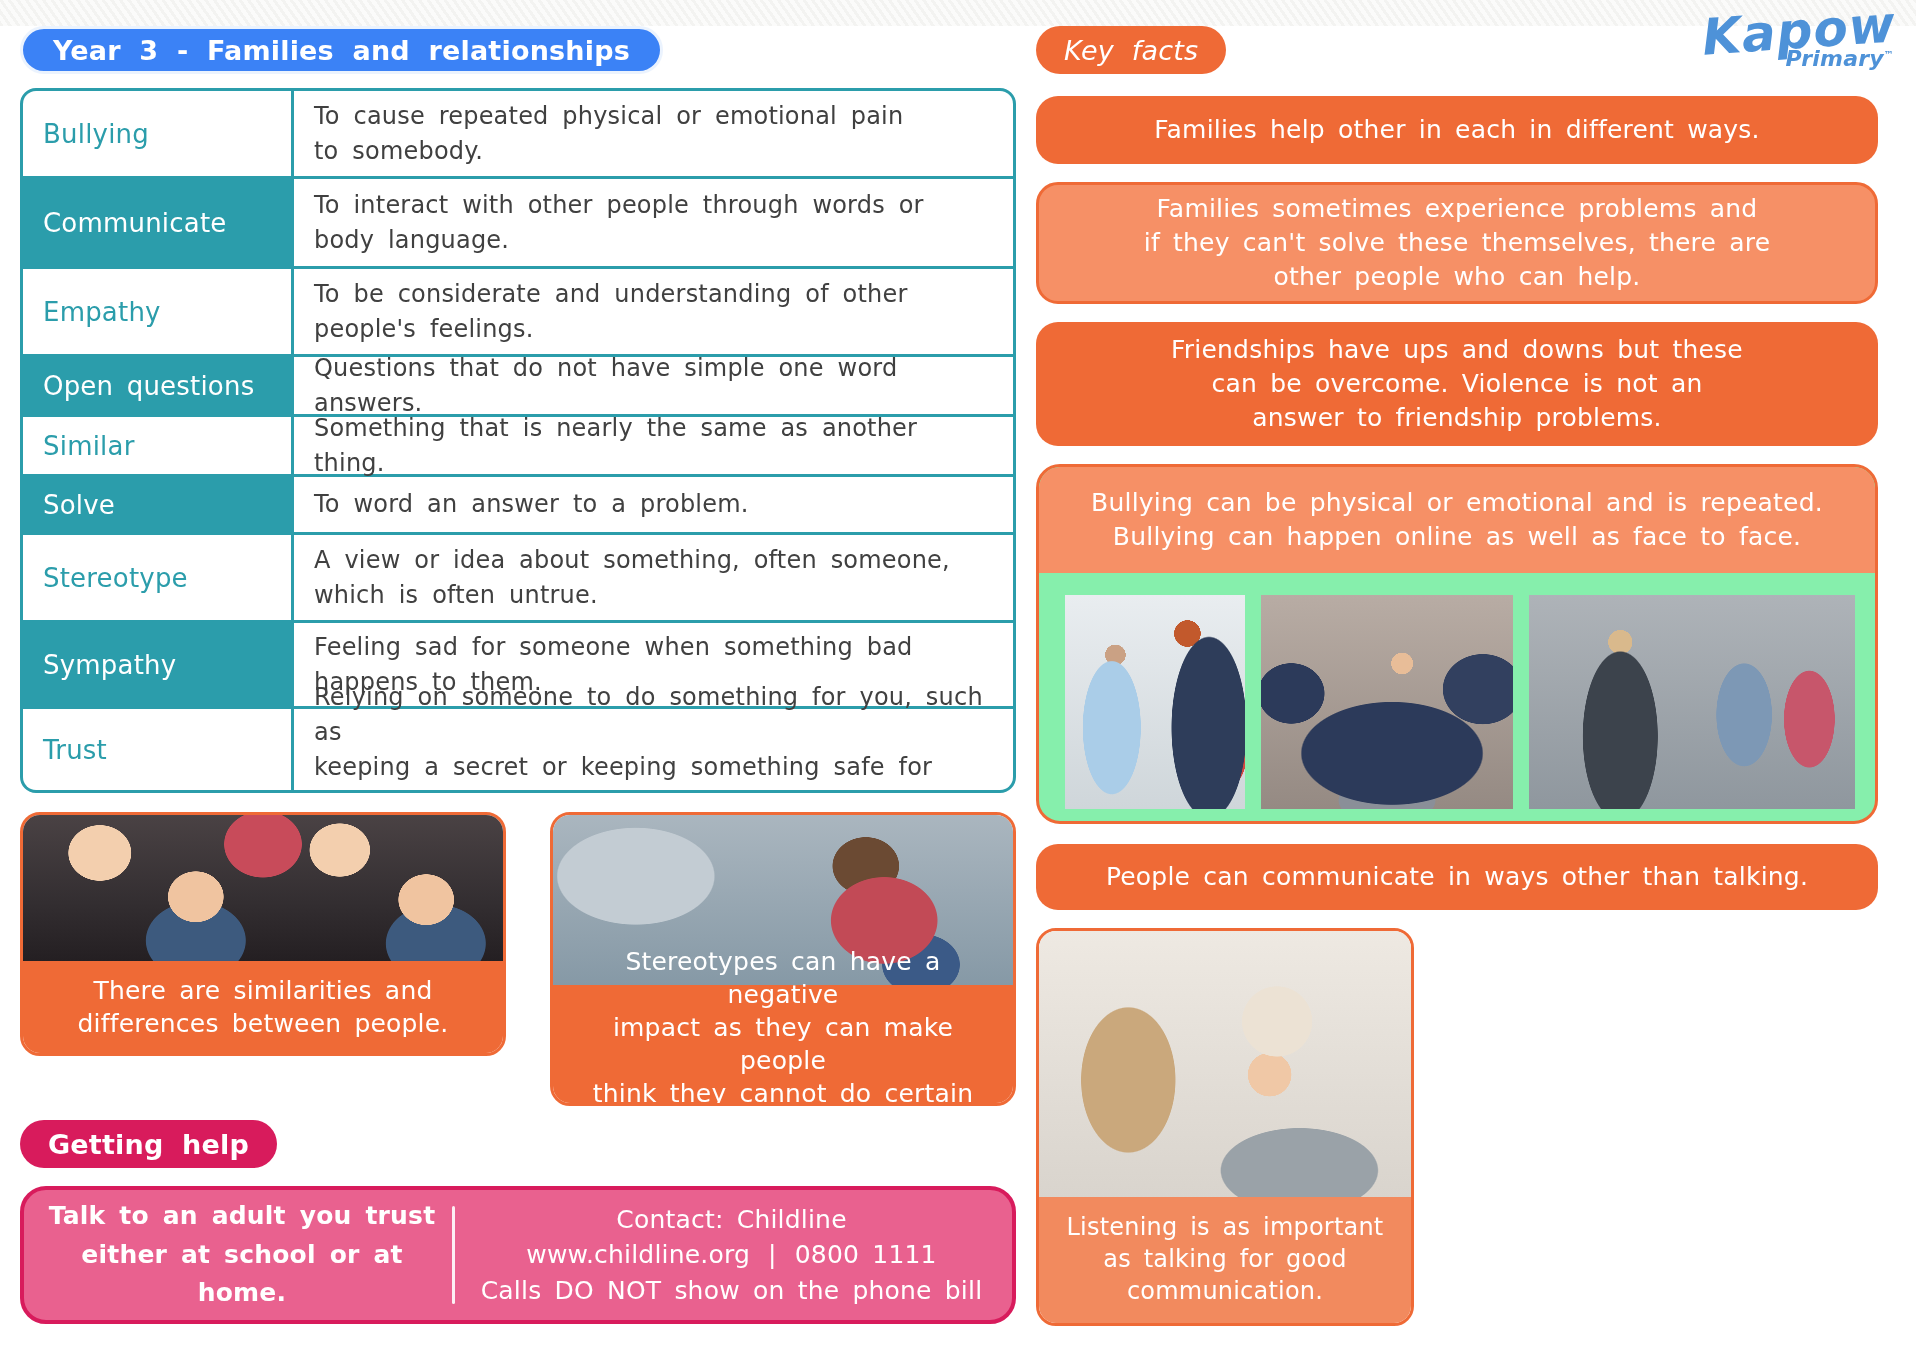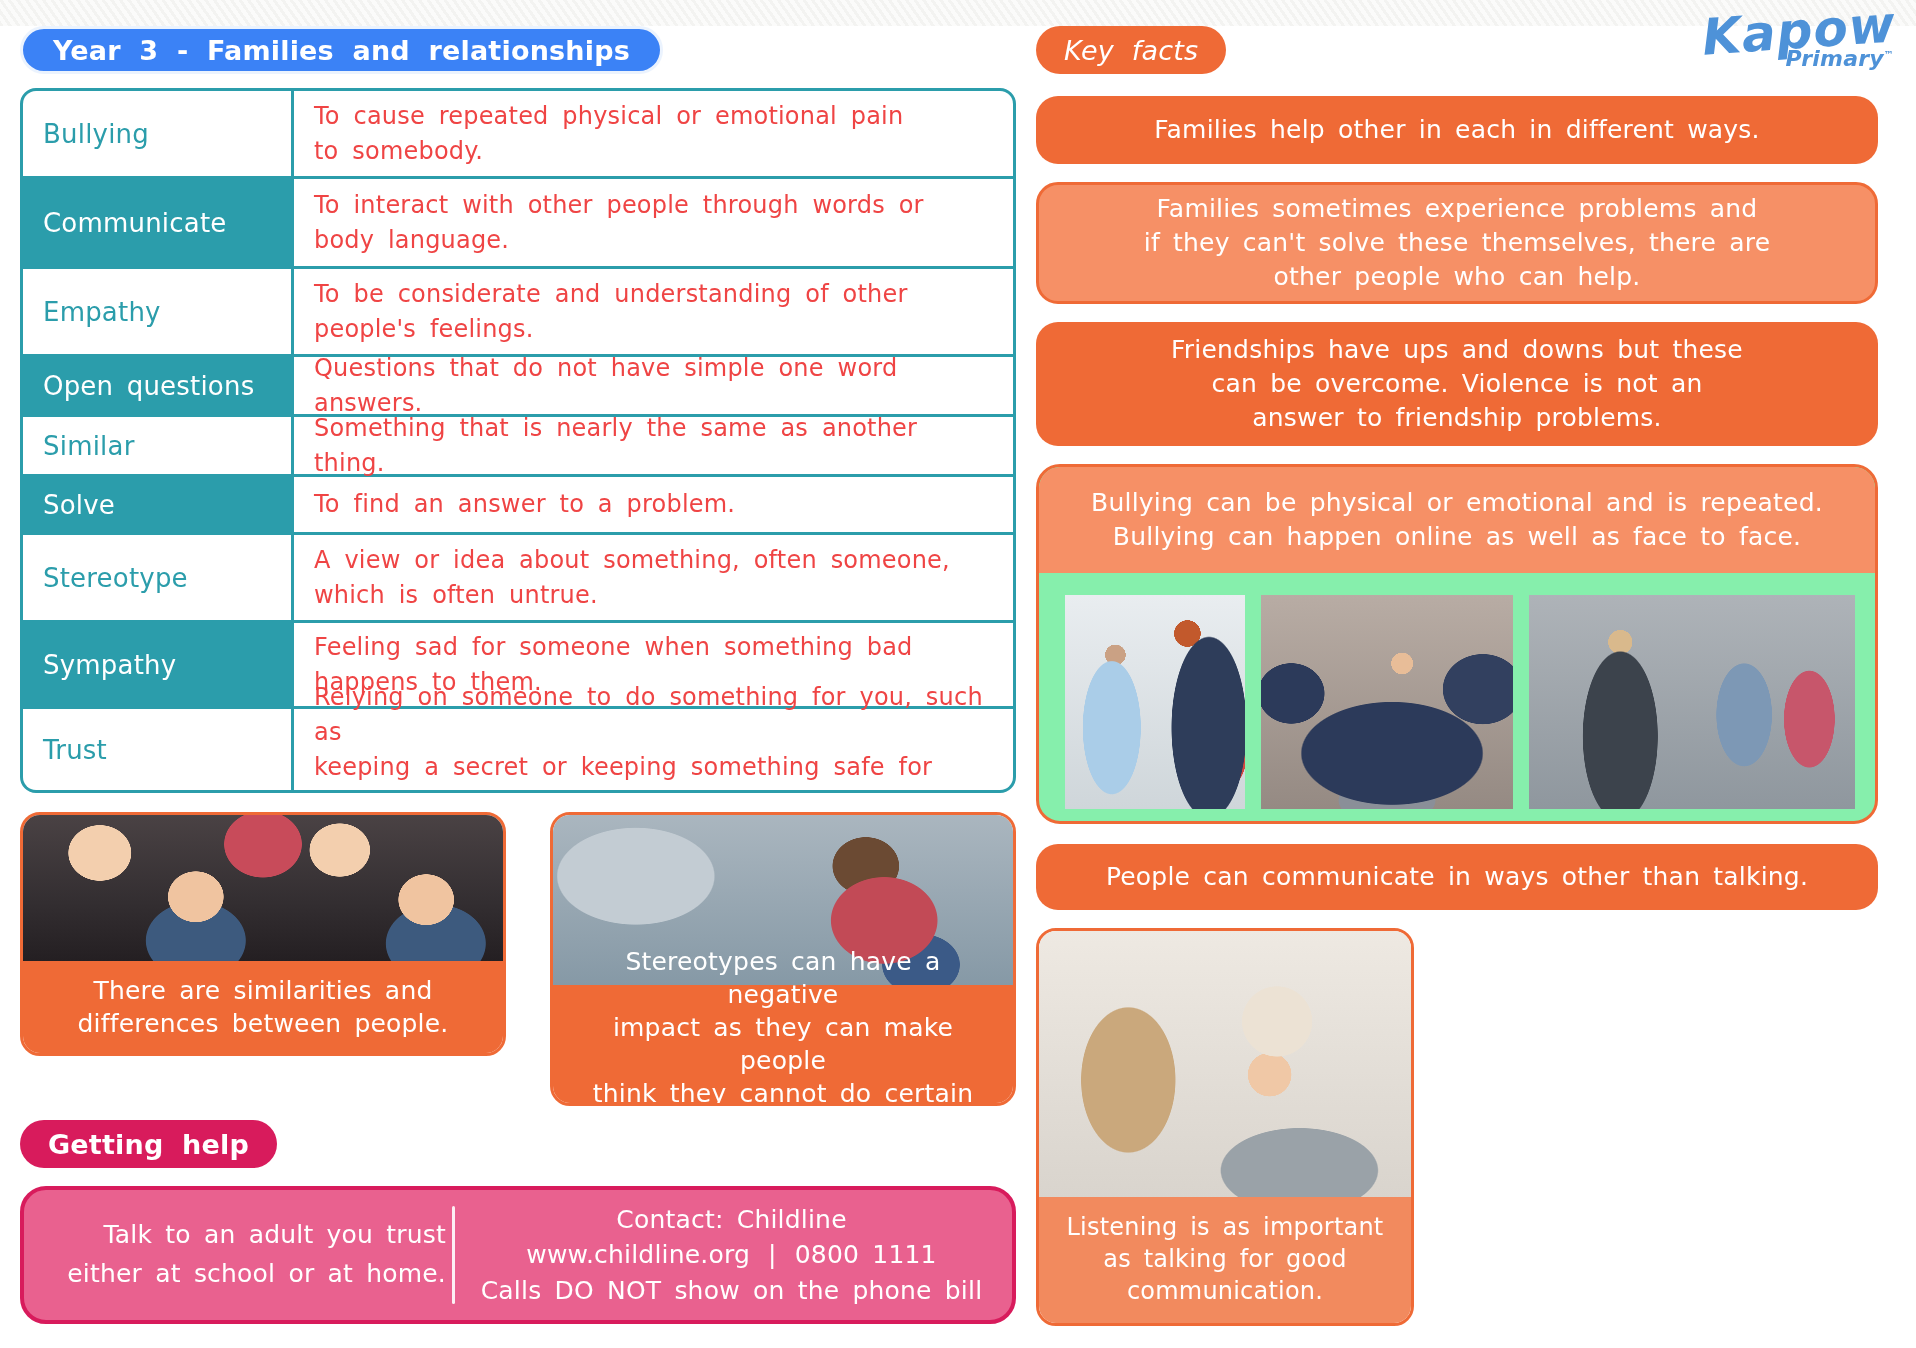--- a/index.html
+++ b/index.html
@@ -27,21 +27,21 @@
   
   .vocab{
     position:absolute; left:20px; top:88px; width:996px; box-sizing:border-box;
     border:3px solid #2B9DAB; border-radius:16px; overflow:hidden; background:#2B9DAB;
     display:grid; grid-template-columns:268px 1fr; gap:3px;
   }
   .vocab .cell{display:flex; align-items:center; box-sizing:border-box;}
   .vocab .term{padding-left:20px; font-size:26px;}
   .vocab .term.wrow{background:#ffffff; color:#2B9DAB;}
   .vocab .term.trow{background:#2B9DAB; color:#ffffff;}
-  .vocab .def{background:#ffffff; color:#ef4444; padding:0 20px; font-size:24px; line-height:1.45; word-spacing:6px;}
+  .vocab .def{background:#ffffff; color:#404040; padding:0 20px; font-size:24px; line-height:1.45; word-spacing:6px;}
   .r1{height:85px}.r2{height:87px}.r3{height:85px}.r4{height:57px}.r5{height:57px}
   .r6{height:55px}.r7{height:85px}.r8{height:83px}.r9{height:81px}
   
   .pcard{
     position:absolute; box-sizing:border-box; border:3px solid #EF6A36; border-radius:20px;
     overflow:hidden; background:#fff; display:flex; flex-direction:column;
   }
   .pcard .photo{flex:1;}
   .pcard .pcap{
     display:flex; align-items:center; justify-content:center; text-align:center;
@@ -57,21 +57,21 @@
   .gh-pill{
     position:absolute; left:20px; top:1120px; height:48px; padding:0 28px;
     background:#D81B5C; border-radius:24px; display:flex; align-items:center;
     color:#fff; font-size:27px; font-weight:700; word-spacing:9px;
   }
   .gh-box{
     position:absolute; left:20px; top:1186px; width:996px; height:138px; box-sizing:border-box;
     background:#E9618F; border:4px solid #D81B5C; border-radius:26px;
     display:flex; align-items:center; color:#fff;
   }
-  .gh-left{width:408px; text-align:right; font-size:25px; line-height:1.55; padding-left:14px;}
+  .gh-left{width:408px; text-align:center; font-size:25px; line-height:1.55; padding-left:14px;font-weight:bold;}
   .gh-divider{width:3px; height:98px; background:rgba(255,255,255,.9); margin:0 6px; border-radius:2px;}
   .gh-right{flex:1; text-align:center; font-size:25px; line-height:1.42; padding-right:10px;}
   .gh-right .bold{font-weight:400;}
   .gh-pipe{display:inline-block; margin:0 18px;}
   
   .kf-pill{
     position:absolute; left:1036px; top:26px; height:48px; padding:0 28px;
     background:#EF6A36; border-radius:24px; display:flex; align-items:center;
     color:#fff; font-size:27px; font-weight:400; font-style:italic; word-spacing:9px;
   }
@@ -173,21 +173,21 @@
     <div class="cell def pre r2">To interact with other people through words or
 body language.</div>
     <div class="cell term wrow r3">Empathy</div>
     <div class="cell def pre r3">To be considerate and understanding of other
 people's feelings.</div>
     <div class="cell term trow r4">Open questions</div>
     <div class="cell def pre r4">Questions that do not have simple one word answers.</div>
     <div class="cell term wrow r5">Similar</div>
     <div class="cell def pre r5">Something that is nearly the same as another thing.</div>
     <div class="cell term trow r6">Solve</div>
-    <div class="cell def pre r6">To find an answer to a problem.</div>
+    <div class="cell def pre r6">To word an answer to a problem.</div>
     <div class="cell term wrow r7">Stereotype</div>
     <div class="cell def pre r7">A view or idea about something, often someone,
 which is often untrue.</div>
     <div class="cell term trow r8">Sympathy</div>
     <div class="cell def pre r8">Feeling sad for someone when something bad
 happens to them.</div>
     <div class="cell term wrow r9">Trust</div>
     <div class="cell def pre r9">Relying on someone to do something for you, such as
 keeping a secret or keeping something safe for you.</div>
   </div>

